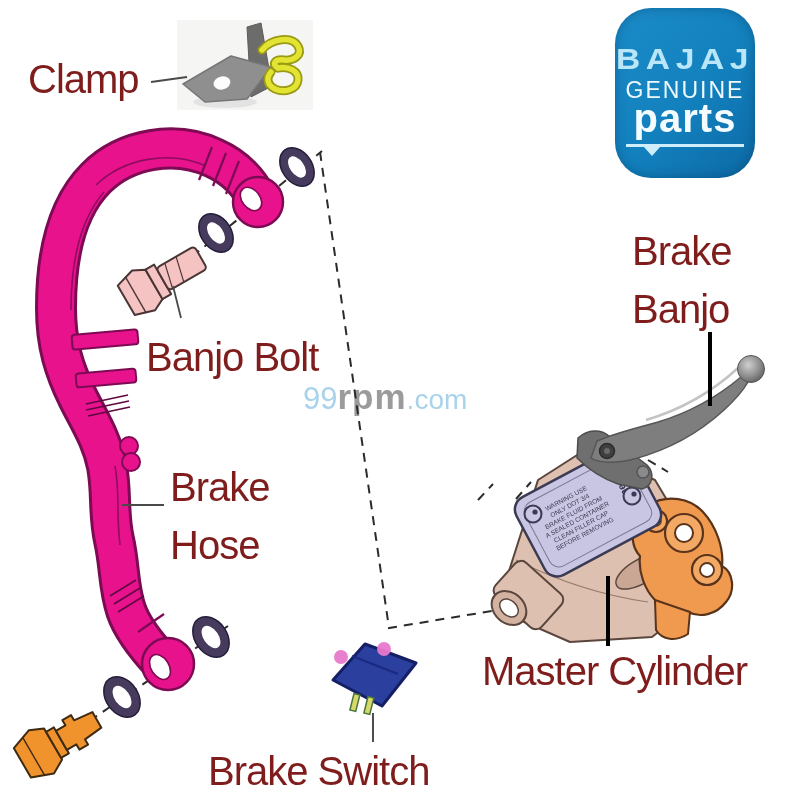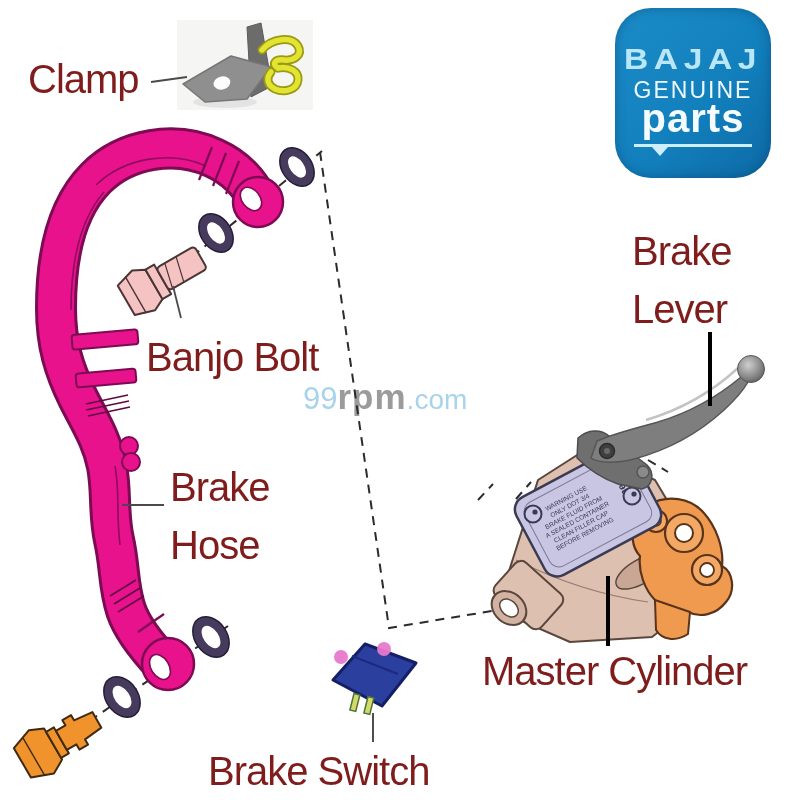--- a/index.html
+++ b/index.html
@@ -13,21 +13,21 @@
     line-height:58px;white-space:nowrap;
   }
   .watermark{
     position:absolute;left:303px;top:377px;white-space:nowrap;
     font-family:"Liberation Sans",sans-serif;
   }
   .wm-light{color:#a9d3ea;font-size:31px;}
   .wm-gray{color:#9b9b9b;font-size:35px;font-weight:bold;letter-spacing:1px;margin-top:12px;}
   .wm-com{font-size:28px;}
   .logo{
-    position:absolute;left:615px;top:8px;width:156px;height:170px;
+    position:absolute;left:615px;top:8px;width:140px;height:170px;
     border-radius:36px;
     background:linear-gradient(135deg,#1b8cc9 0%,#1280bd 55%,#0d6aa6 100%);
     box-shadow:inset 0 0 12px rgba(0,40,70,.35);
     text-align:center;padding-top:34px;box-sizing:border-box;
   }
   .logo-brand{
     color:#b9e6f8;font-size:30px;font-weight:bold;letter-spacing:5px;
     transform:scaleX(1.12);transform-origin:center;
   }
   .logo-genuine{color:#eefaff;font-size:23px;letter-spacing:2px;margin-top:1px;}
@@ -229,21 +229,21 @@
     <span>Banjo Bolt</span>
   </div>
 
   <div class="lbl" style="left:170px;top:458px">
     <div>Brake</div>
     <div>Hose</div>
   </div>
 
   <div class="lbl" style="left:632px;top:222px">
     <div>Brake</div>
-    <div>Lever</div>
+    <div>Banjo</div>
   </div>
 
   <div class="lbl" style="left:482px;top:642px">
     <div>Master Cylinder</div>
   </div>
 
   <div class="lbl" style="left:208px;top:742px">
     <span>Brake Switch</span>
   </div>
 

